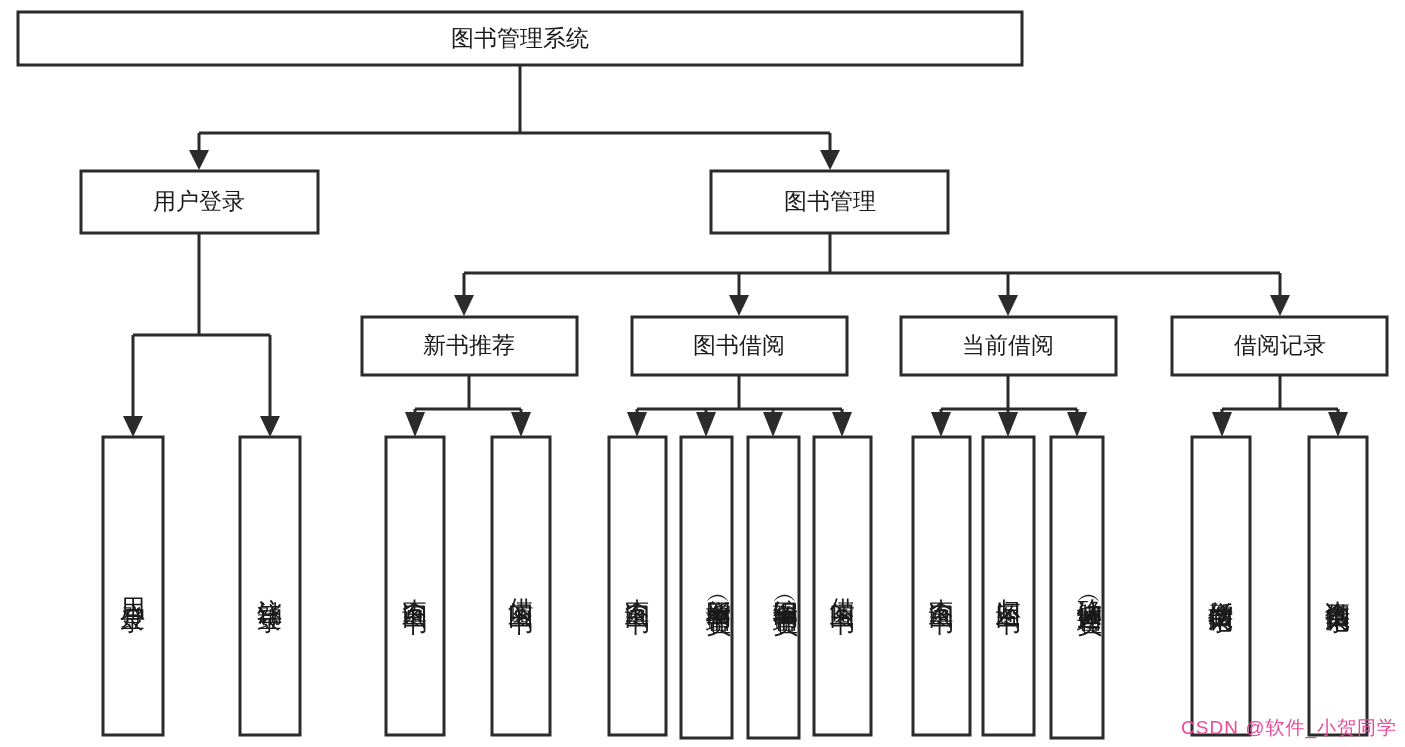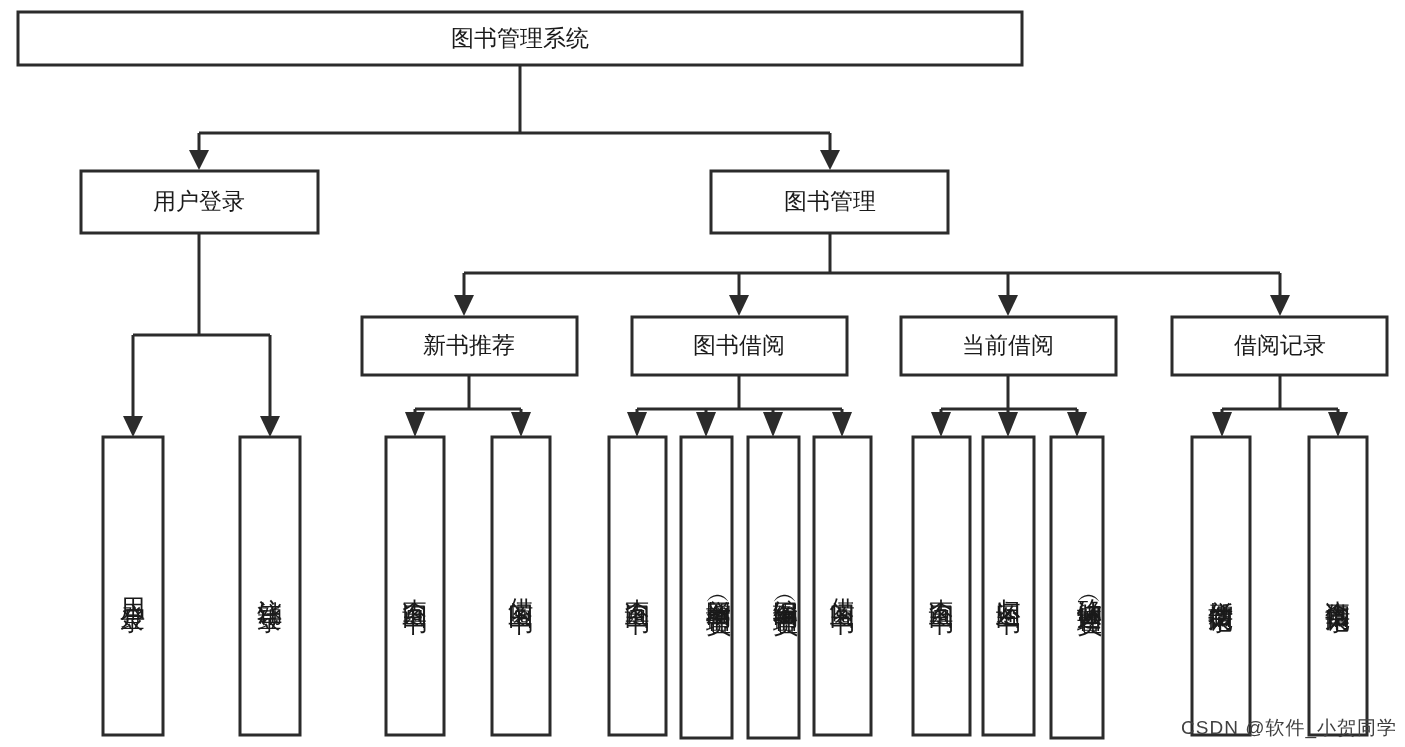--- a/index.html
+++ b/index.html
@@ -60,21 +60,21 @@
     text-align: center;
     white-space: nowrap;
     pointer-events: none;
   }
   .watermark {
     position: absolute;
     right: 8px;
     bottom: 6px;
     font-family: "Liberation Sans", "DejaVu Sans", sans-serif;
     font-size: 19px;
-    color: #404040;
+    color: #ec4899;
     letter-spacing: 1px;
     white-space: nowrap;
   }
 </style>
 </head>
 <body>
 
 <div id="diagram-root">
 
   <svg class="diagram-canvas" viewBox="0 0 1405 747">

